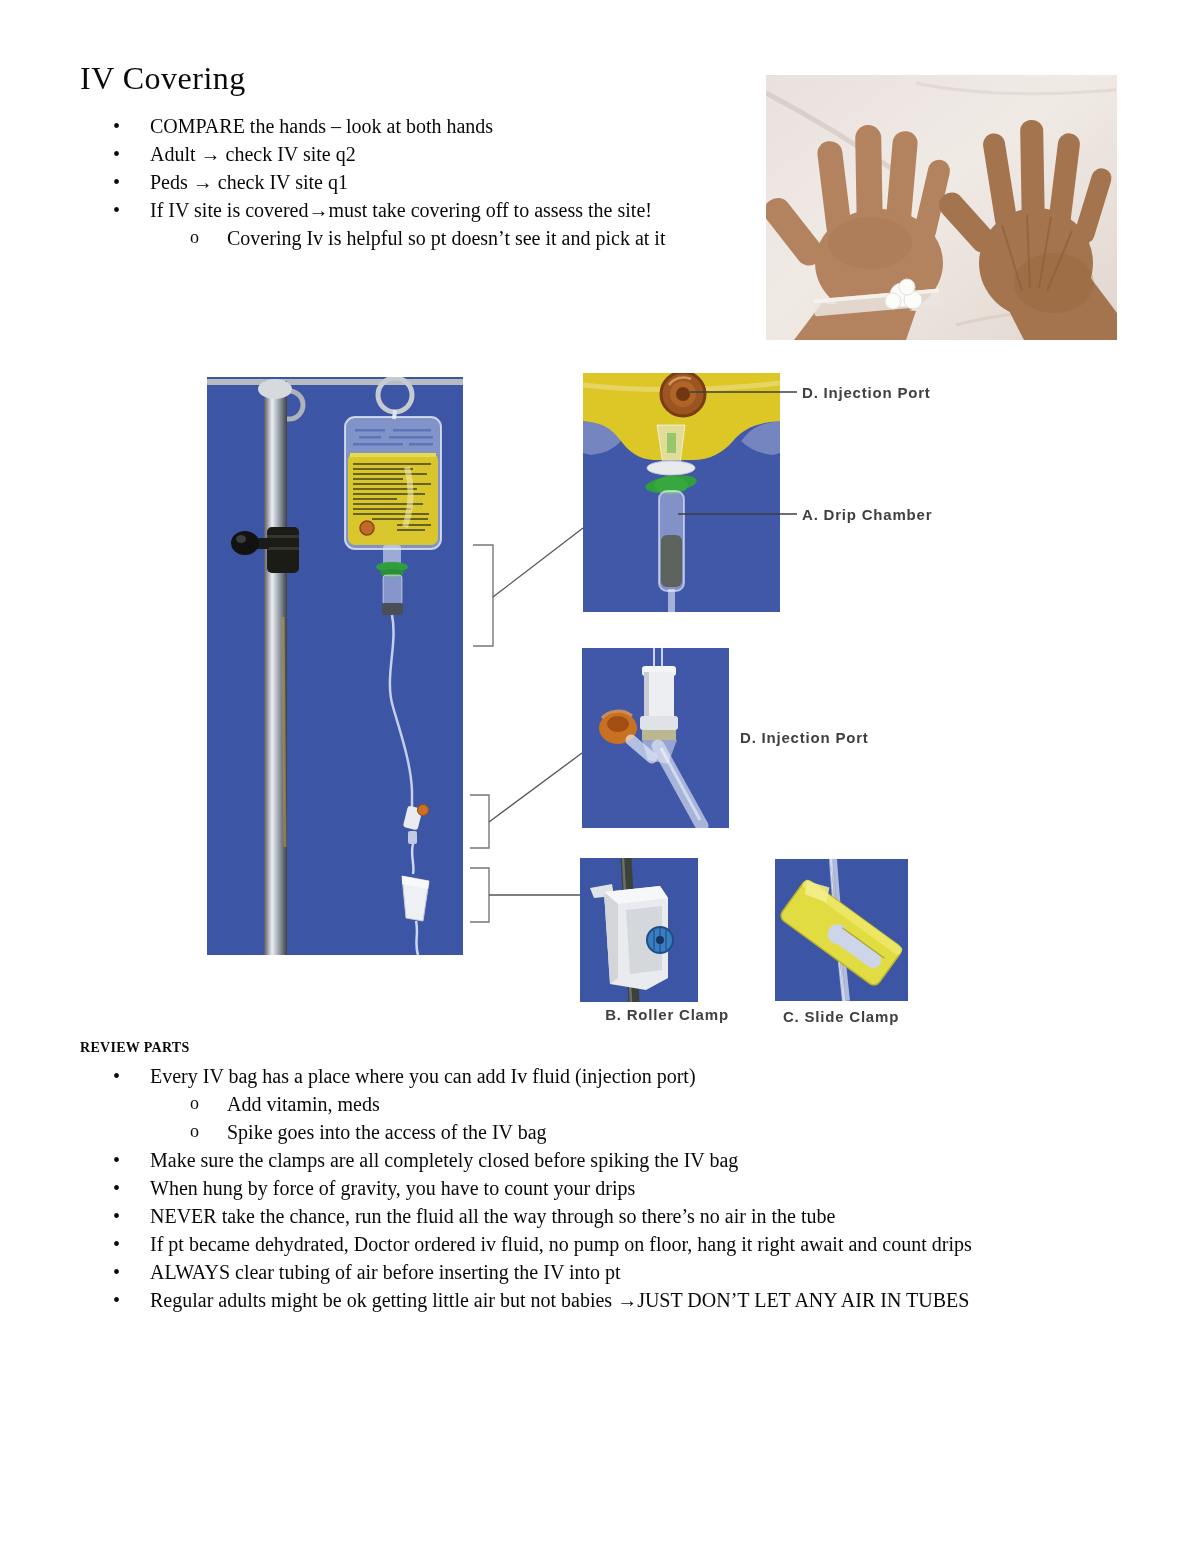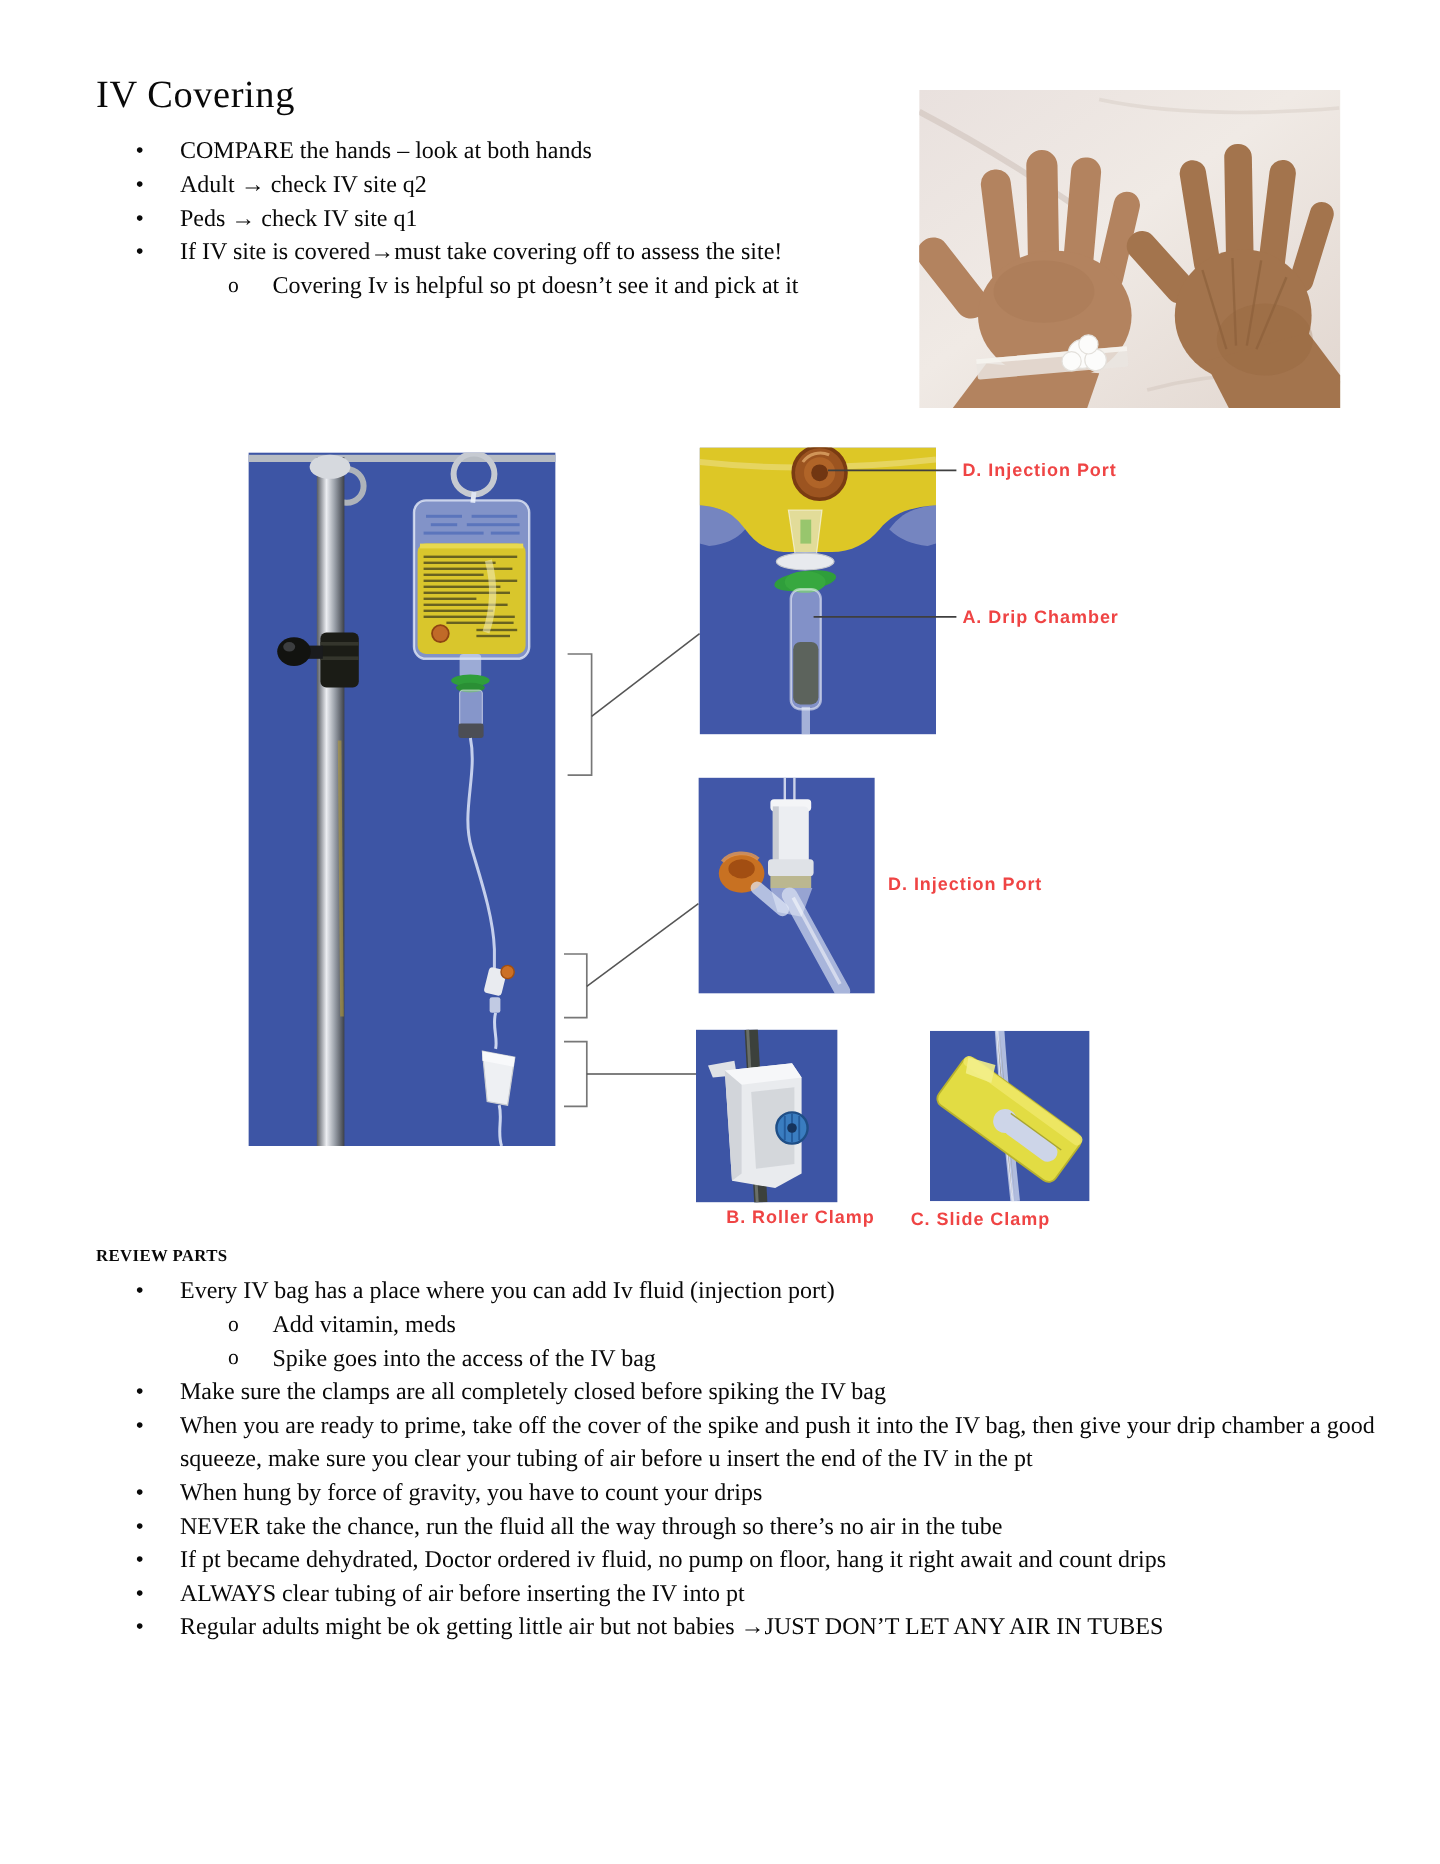--- a/index.html
+++ b/index.html
@@ -9,21 +9,21 @@
   .blist{list-style:none;margin:0;padding:0;font-size:20px;line-height:28px;}
   .blist li{position:relative;margin:0;}
   .blist li.b{padding-left:70px;}
   .blist li.b::before{content:"\2022";position:absolute;left:33px;top:0;font-size:20px;}
   .blist li.s{padding-left:147px;}
   .blist li.s::before{content:"o";position:absolute;left:110px;top:-1px;font-size:18px;}
   .intro-list{position:absolute;left:80px;top:112px;width:690px;}
   .photo{position:absolute;}
   .photo svg{display:block;}
   .flabel{position:absolute;font-family:"Liberation Sans",sans-serif;font-weight:bold;
-          font-size:15px;color:#ef4444;letter-spacing:0.8px;white-space:nowrap;}
+          font-size:15px;color:#404040;letter-spacing:0.8px;white-space:nowrap;}
   .flabel.centered{transform:translateX(-50%);}
   .overlay{position:absolute;left:0;top:370px;pointer-events:none;}
   .review{position:absolute;left:80px;top:1040px;width:1078px;}
   .review h2{margin:0 0 6px 0;font-size:14px;font-weight:bold;letter-spacing:0.3px;}
 </style>
 </head>
 <body>
 
 <div class="page">
 
@@ -275,30 +275,29 @@
     <g fill="none" stroke="#3f3f3f" stroke-width="1.4">
       <path d="M690,22 H797"></path>
       <path d="M678,144 H797"></path>
     </g>
   </svg>
 
   <div class="flabel" style="left:802px;top:384px;">D. Injection Port</div>
   <div class="flabel" style="left:802px;top:506px;">A. Drip Chamber</div>
   <div class="flabel" style="left:740px;top:729px;">D. Injection Port</div>
   <div class="flabel centered" style="left:639px;top:1006px;margin-left:28px;">B. Roller Clamp</div>
-  <div class="flabel centered" style="left:817px;top:1008px;">C. Slide Clamp</div>
+  <div class="flabel centered" style="left:841px;top:1008px;">C. Slide Clamp</div>
 
   <div class="review">
     <h2>REVIEW PARTS</h2>
     <ul class="blist">
       <li class="b"><span>Every IV bag has a place where you can add Iv fluid (injection port)</span></li>
       <li class="s"><span>Add vitamin, meds</span></li>
       <li class="s"><span>Spike goes into the access of the IV bag</span></li>
       <li class="b"><span>Make sure the clamps are all completely closed before spiking the IV bag</span></li>
-      <li class="b"><span>When you are ready to prime, take off the cover of the spike and push it into the IV bag, then give your drip chamber a good squeeze, make sure you clear your tubing of air before u insert the end of the IV in the pt</span></li>
       <li class="b"><span>When hung by force of gravity, you have to count your drips</span></li>
       <li class="b"><span>NEVER take the chance, run the fluid all the way through so there’s no air in the tube</span></li>
       <li class="b"><span>If pt became dehydrated, Doctor ordered iv fluid, no pump on floor, hang it right await and count drips</span></li>
       <li class="b"><span>ALWAYS clear tubing of air before inserting the IV into pt</span></li>
       <li class="b"><span>Regular adults might be ok getting little air but not babies →JUST DON’T LET ANY AIR IN TUBES</span></li>
     </ul>
   </div>
 
 </div>
 

